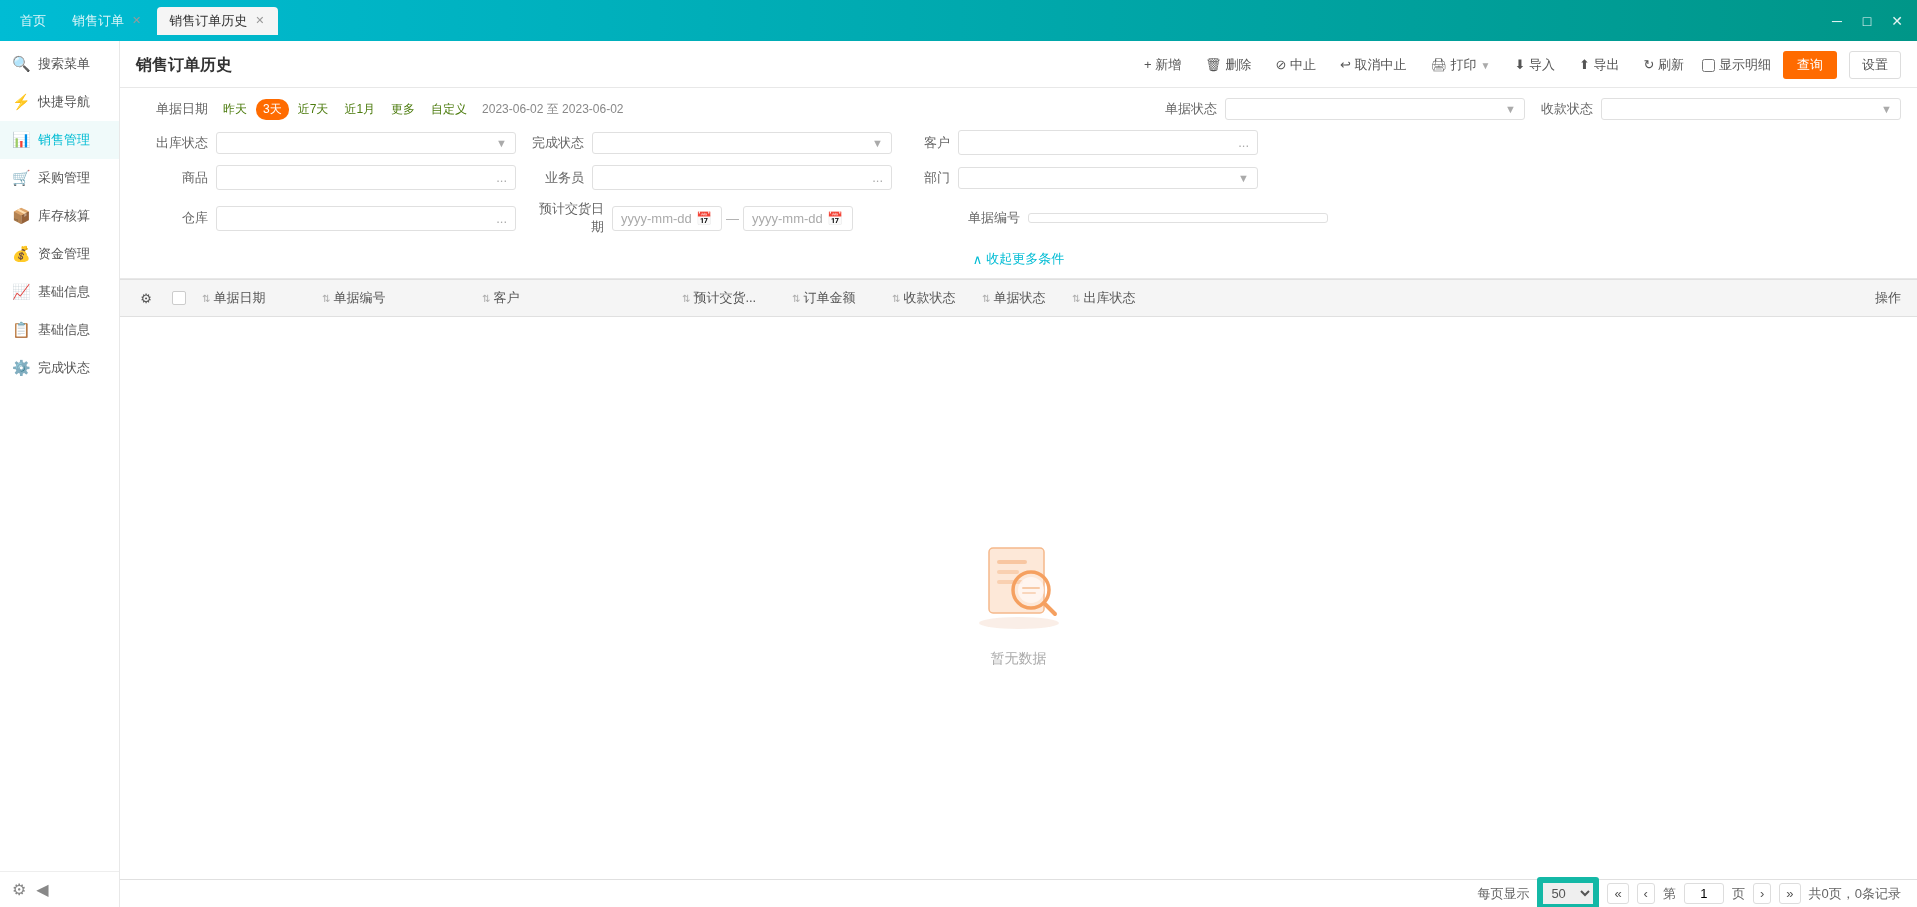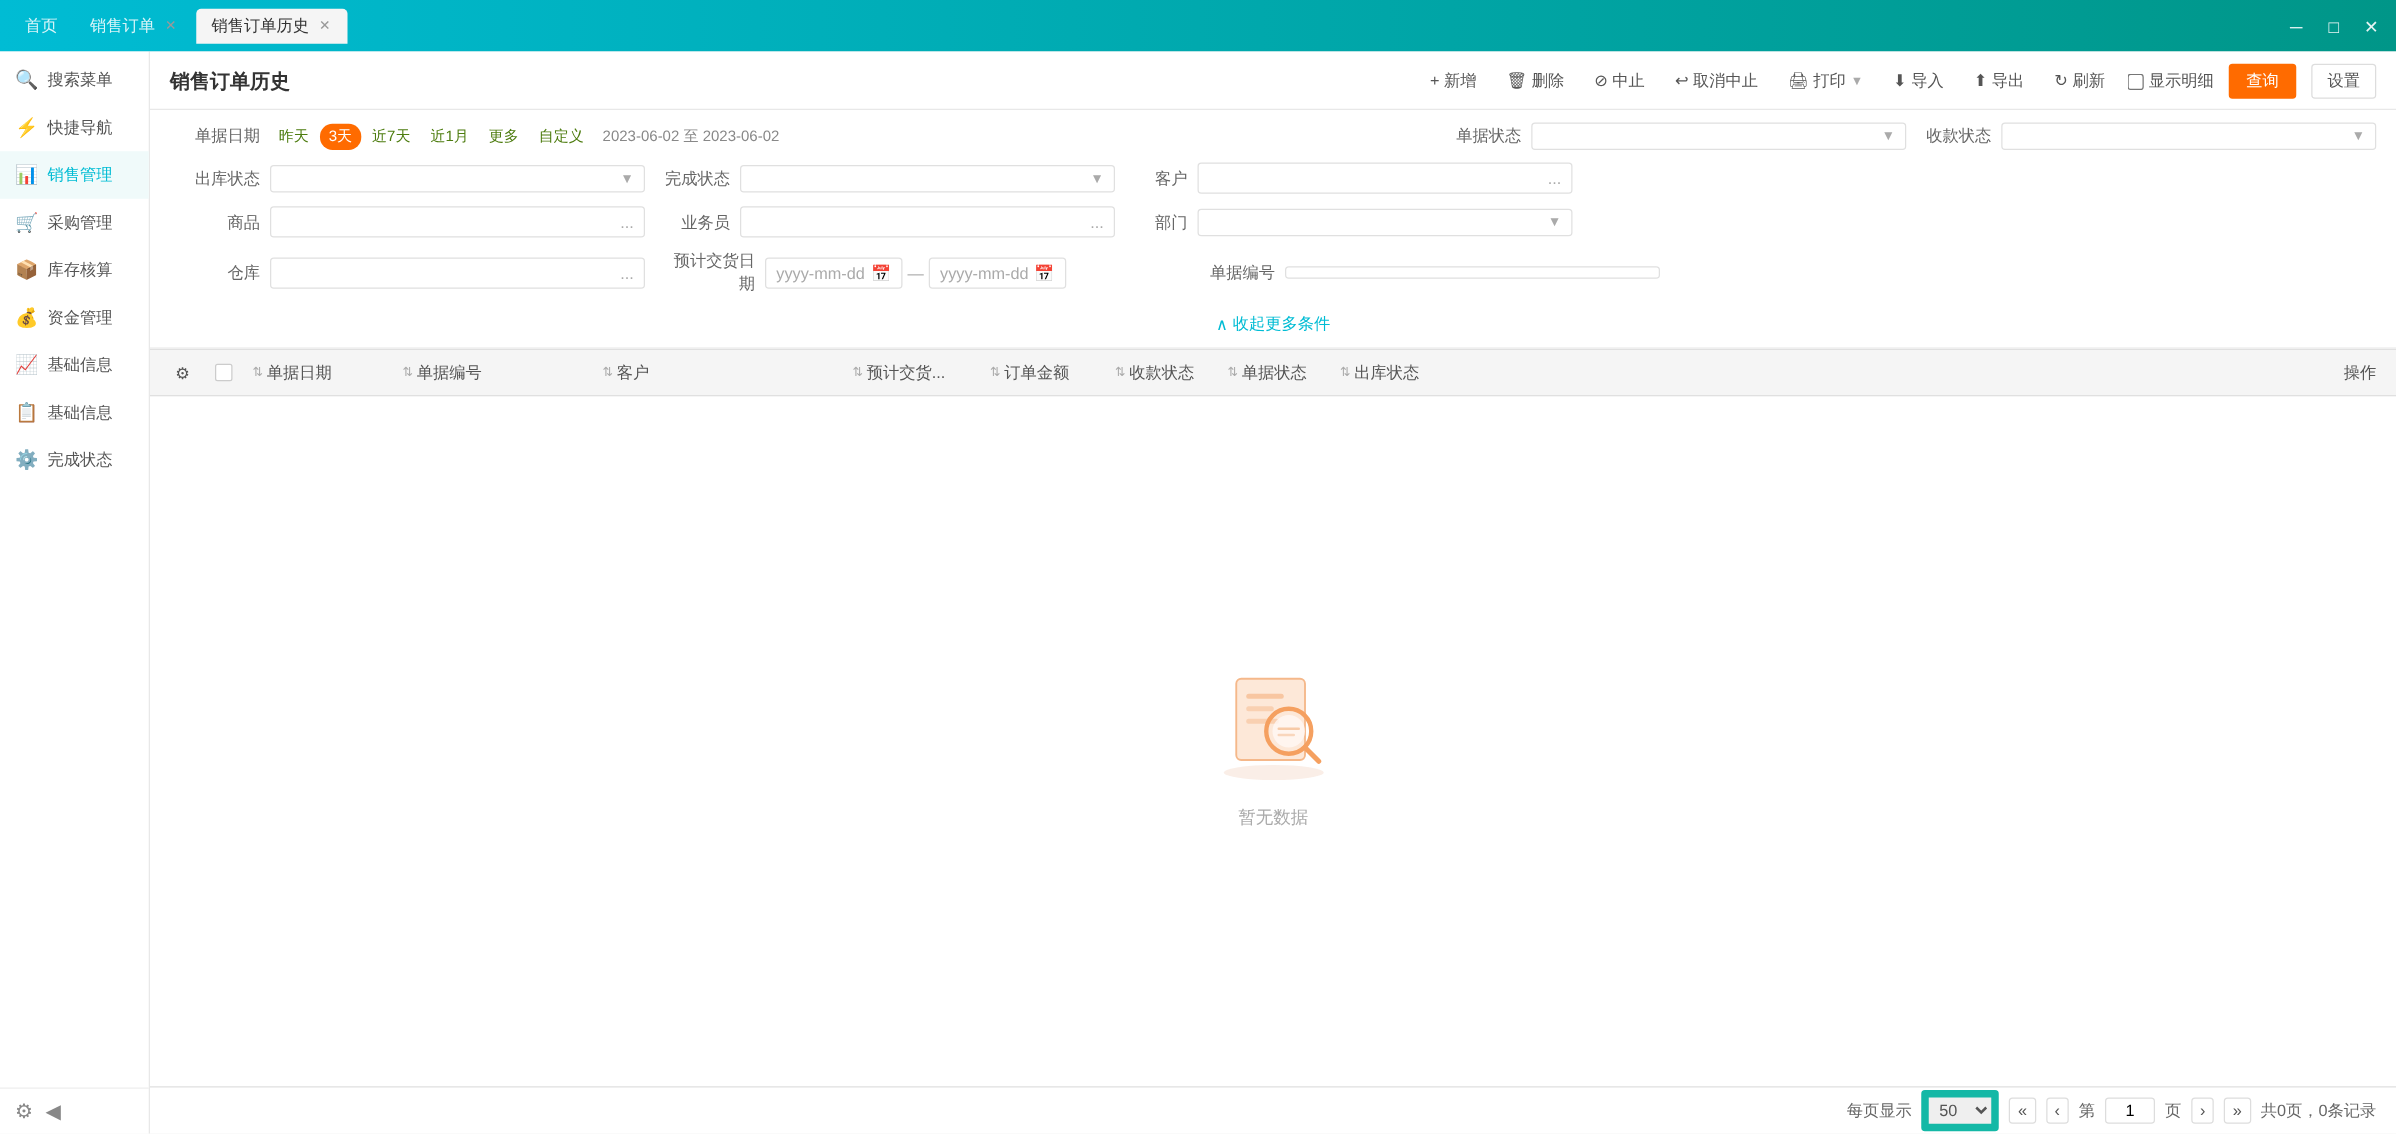--- a/index.html
+++ b/index.html
@@ -328,21 +328,21 @@
       flex-direction: column;
       align-items: center;
       justify-content: center;
       color: #aaa;
       font-size: 14px;
       gap: 12px;
     }
 
     
     .pagination-bar {
-      height: 38px;
+      height: 28px;
       background: #fff;
       border-top: 1px solid #e0e0e0;
       display: flex;
       align-items: center;
       justify-content: flex-end;
       padding: 0 16px;
       gap: 8px;
     }
     .pagination-label { color: #666; font-size: 13px; }
     .pagination-select {

